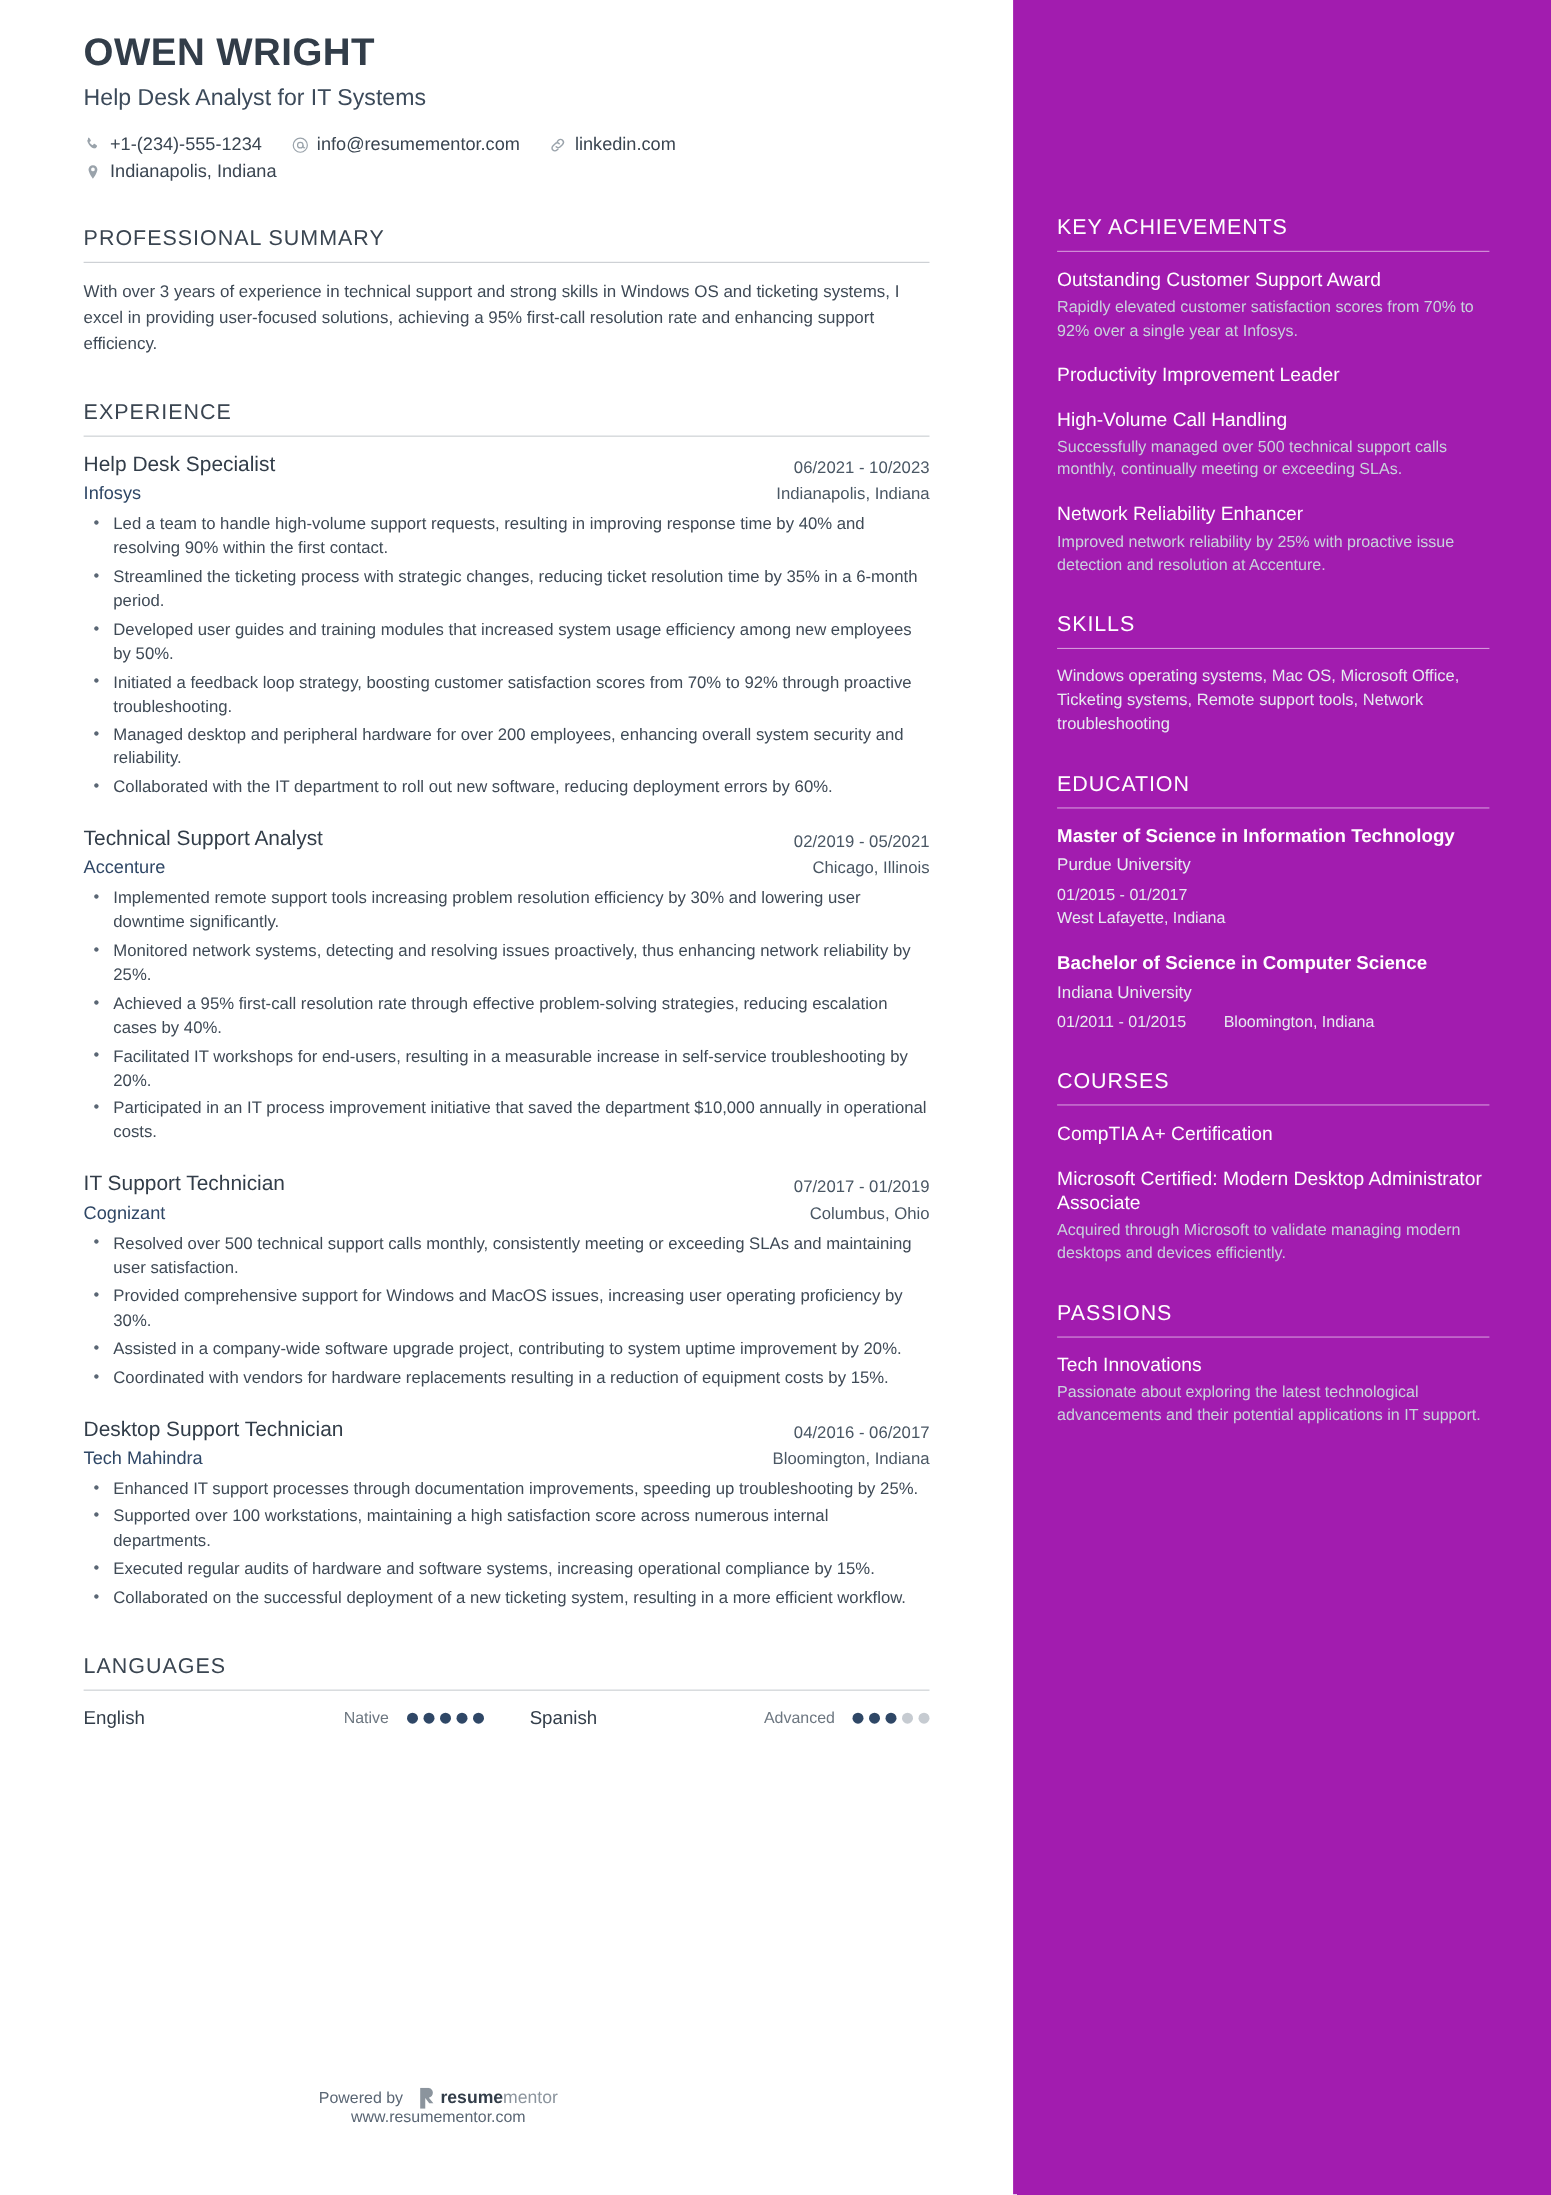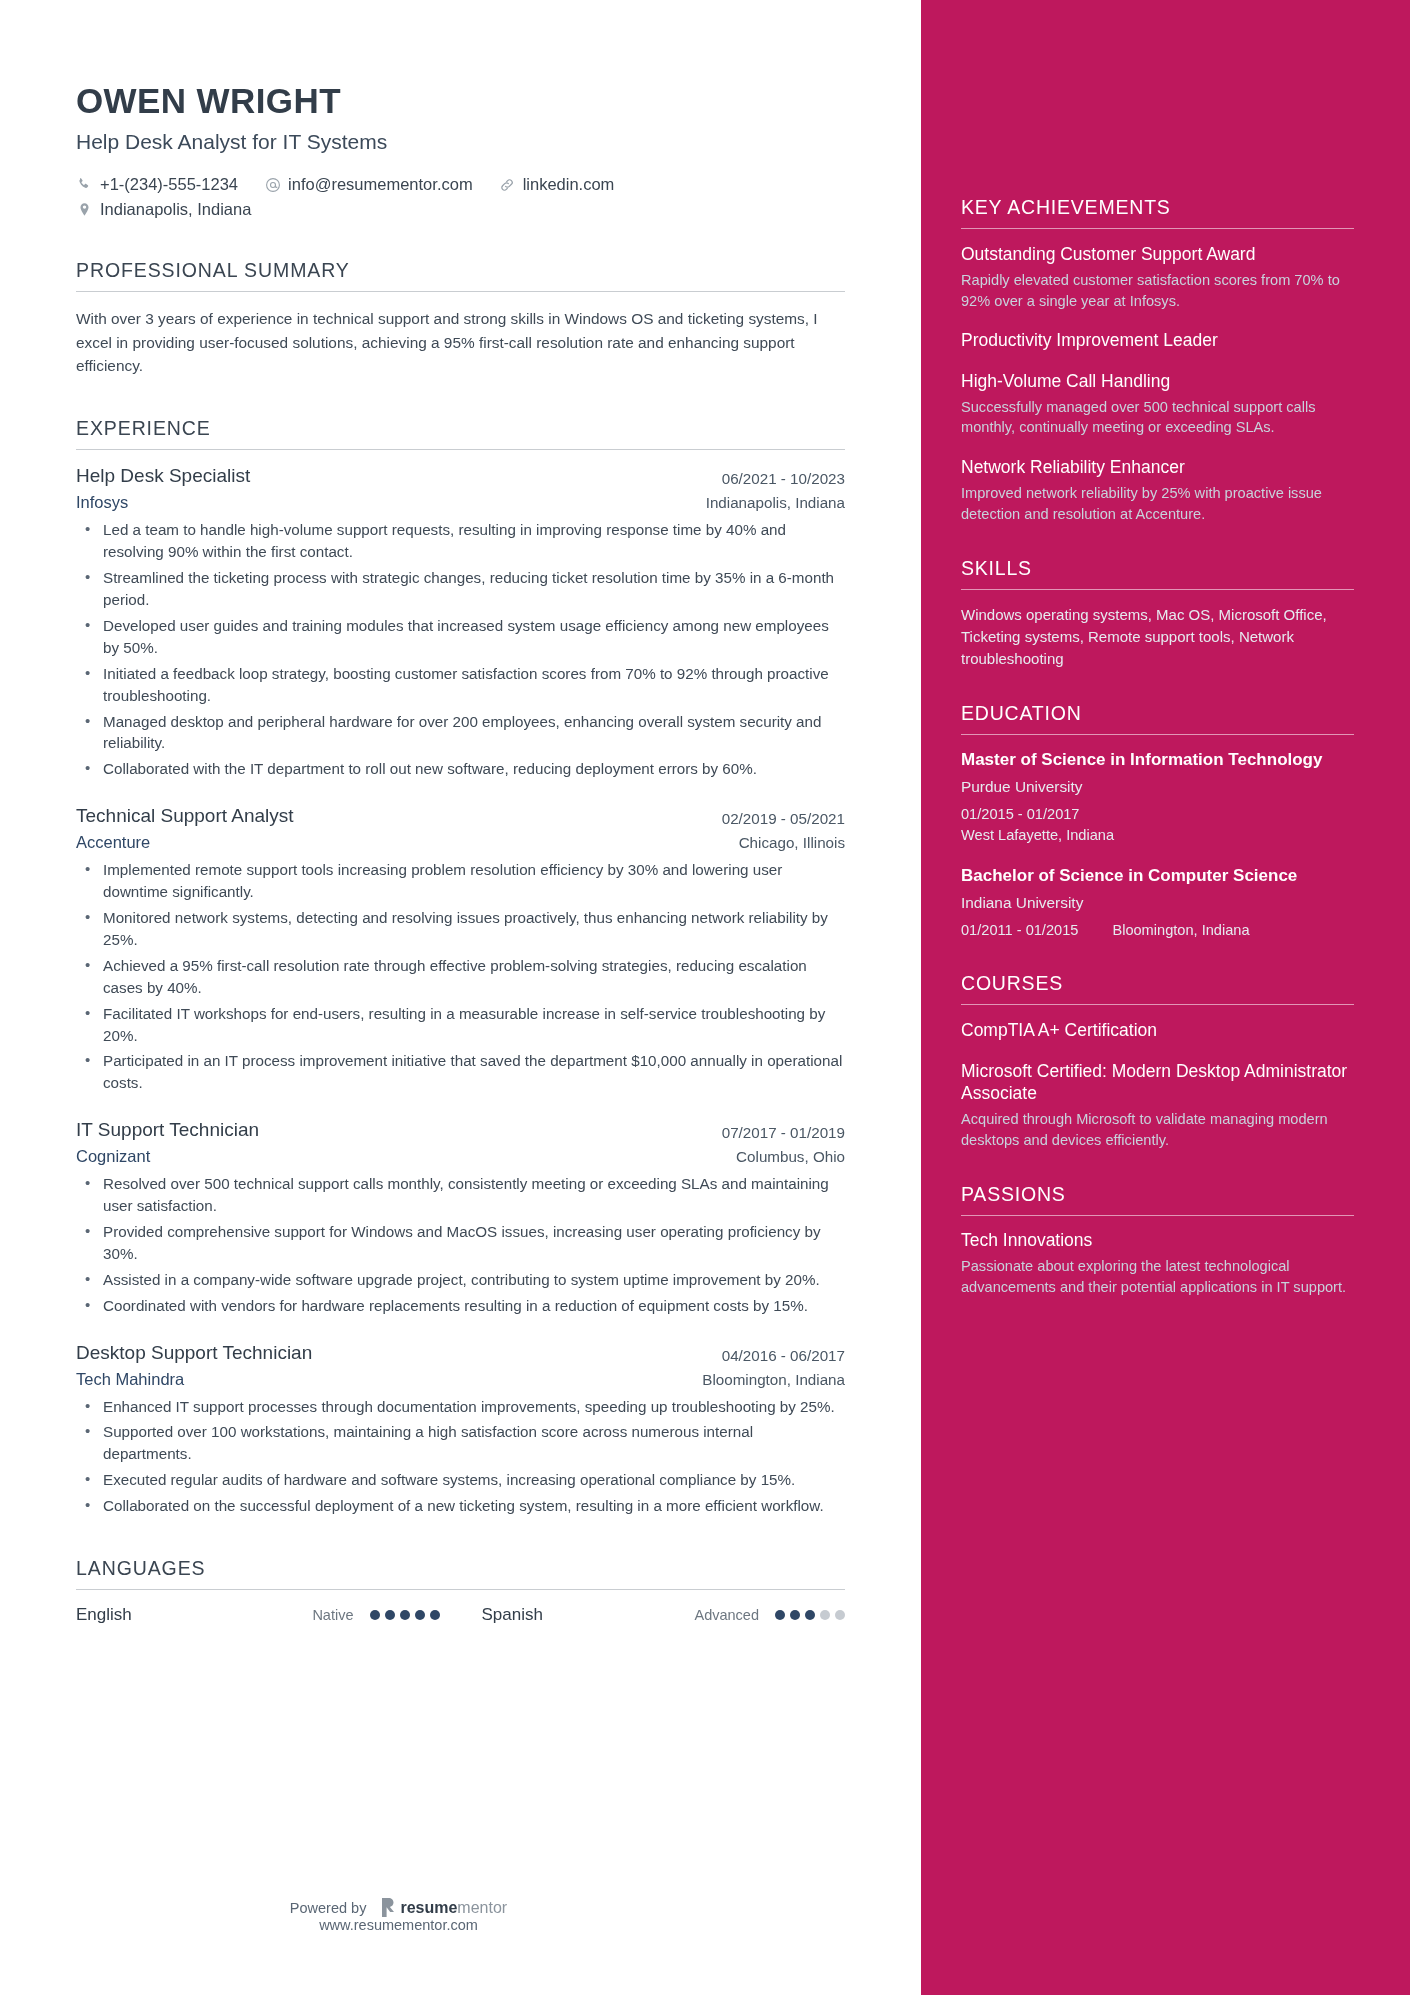--- a/index.html
+++ b/index.html
@@ -16,21 +16,21 @@
     position: relative;
     width: 1410px;
     height: 1995px;
     display: flex;
     background: #ffffff;
   }
 
   
   .main {
     width: 921px;
-    padding: 81px 76px 0 76px;
+    padding: 28px 76px 0 76px;
     flex: 0 0 921px;
   }
 
   .name {
     font-size: 35px;
     font-weight: bold;
     letter-spacing: 0.4px;
     color: #323d49;
     line-height: 1.15;
     margin-bottom: 9px;
@@ -193,21 +193,21 @@
     width: 15px; height: 19px;
     color: #8b949d;
   }
   .logo-text { font-size: 16px; }
   .logo-text b { color: #323d49; font-weight: bold; }
   .logo-text span { color: #8b949d; }
 
   
   .side {
     flex: 1 1 auto;
-    background: #be185d;
+    background: #a21caf;
     color: #ffffff;
     padding: 196px 56px 0 40px;
   }
   .s-sec { margin-bottom: 32px; }
   .s-title {
     font-size: 19.5px;
     letter-spacing: 0.8px;
     font-weight: 400;
     color: #ffffff;
     margin-bottom: 9px;

